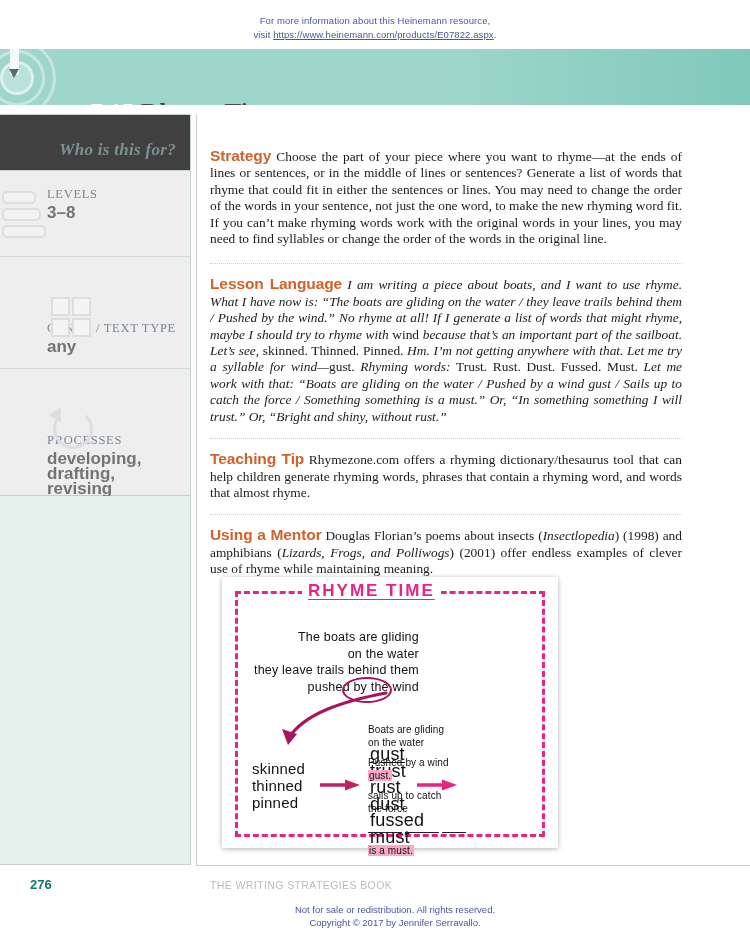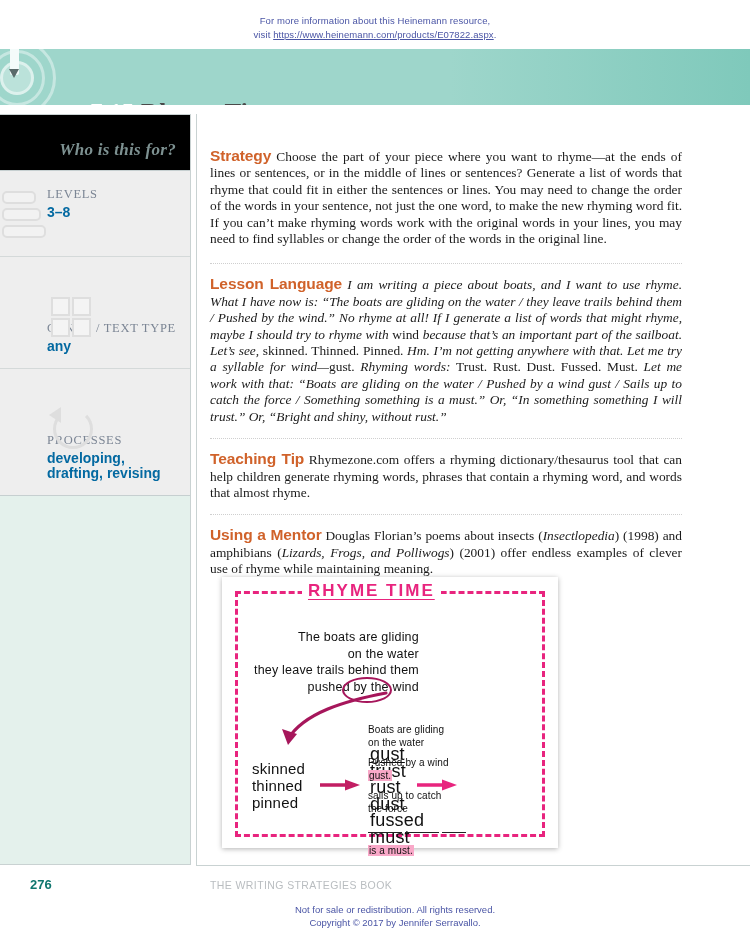--- a/index.html
+++ b/index.html
@@ -60,21 +60,21 @@
   
   .sidebar{
     position:absolute;left:0;top:114px;width:190px;height:751px;
     background:#e4f1ec;
     border-top:1px solid #c9d2d2;
     border-bottom:1px solid #c9d2d2;
     box-sizing:border-box;
   }
   .who-head{
     position:absolute;left:0;top:0;width:190px;height:56px;
-    background:#000000;
+    background:#404040;
     border-bottom:1px solid #c6cfd0;
     box-sizing:border-box;
   }
   .who-head span{
     position:absolute;right:14px;bottom:10px;
     font-family:"Liberation Serif", serif;
     font-style:italic;font-weight:700;
     font-size:17px;color:#7d9191;
     letter-spacing:.3px;
   }
@@ -93,22 +93,22 @@
   .field:last-child{border-bottom:none;}
   .field .flabel{
     font-family:"Liberation Serif", serif;
     font-variant:small-caps;
     font-size:12.5px;letter-spacing:.7px;
     color:#7b8594;
     margin-bottom:3px;
   }
   .field .fvalue{
     font-family:"Liberation Sans", sans-serif;
-    font-size:14px;font-weight:700;line-height:15px;
-    color:#0369a1;
+    font-size:17px;font-weight:700;line-height:15px;
+    color:#737373;
   }
   .ficon{position:absolute;left:2px;top:20px;width:44px;height:48px;}
 
   
   .bars b{display:block;height:9px;border:2px solid #dedede;border-radius:5px;background:#f2f2f2;margin-bottom:4px;}
   .bars b:nth-child(1){width:30px;}
   .bars b:nth-child(2){width:35px;}
   .bars b:nth-child(3){width:40px;}
   
   .gridi{position:relative;}

